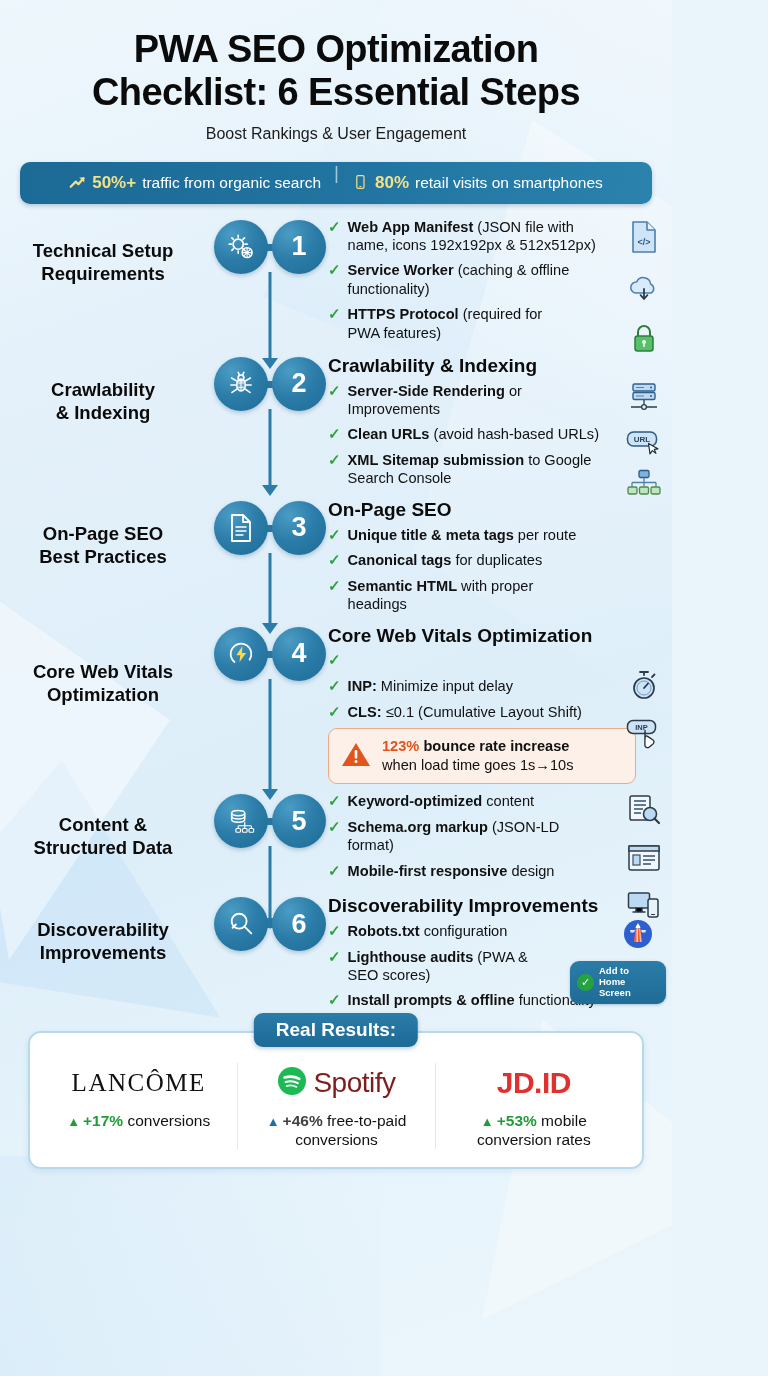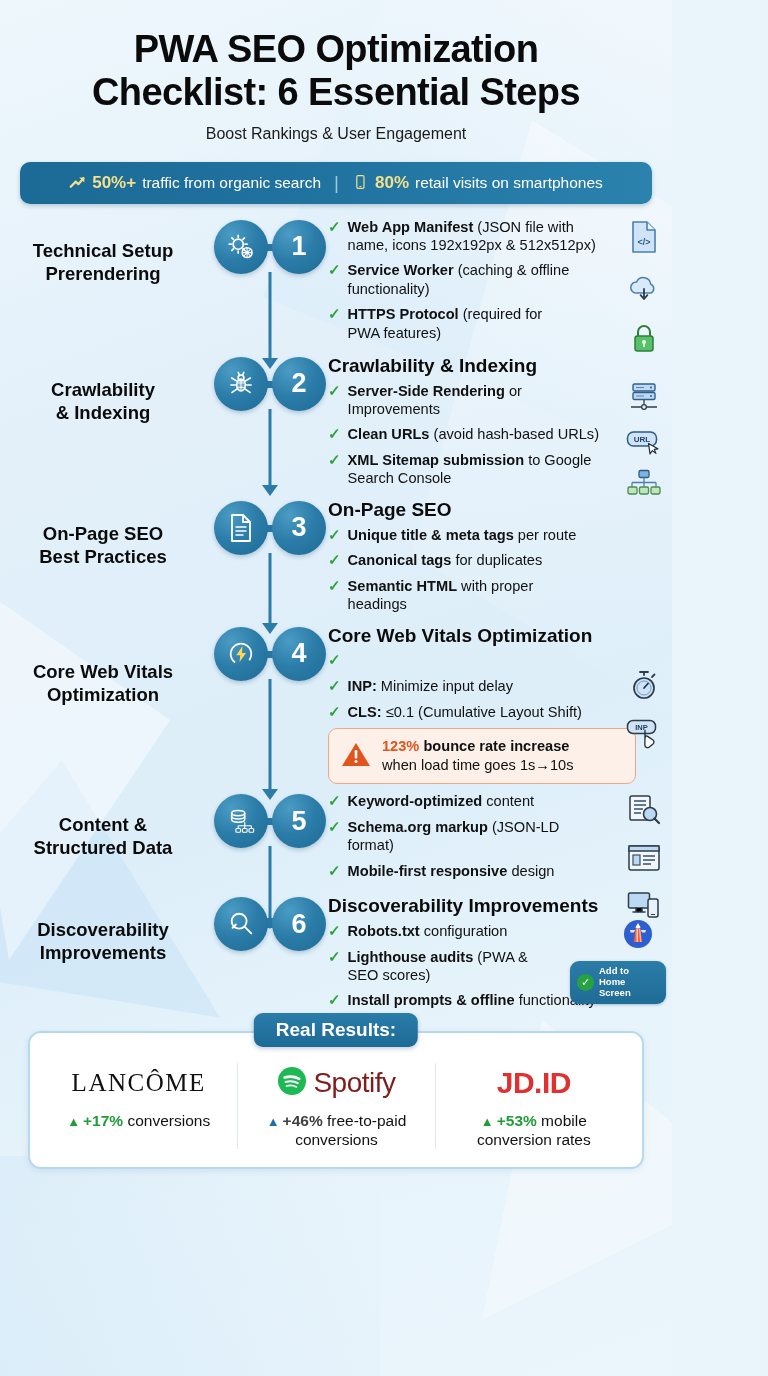--- a/index.html
+++ b/index.html
@@ -49,21 +49,21 @@
   .subtitle {
     margin-top: 10px; font-size: 16px; color: #1b1b1b; font-weight: 400;
   }
 
   
   .stat-banner {
     margin: 19px 20px 0;
     background: linear-gradient(95deg, #1c6a96 0%, #20729f 45%, #2a82ad 100%);
     border-radius: 10px;
     height: 42px;
-    display: flex; align-items: center; justify-content: center;
+    display: flex; justify-content: center;
     color: #ffffff;
     font-size: 15.5px;
     box-shadow: 0 2px 4px rgba(20,70,105,.25);
   }
   .stat-item { display: flex; align-items: center; gap: 6px; white-space: nowrap; }
   .stat-hl { color: #f2e08a; font-weight: 700; font-size: 17px; }
   .stat-sep { color: #9fc8de; margin: 0 13px; font-size: 19px; font-weight: 300; }
   .sb-icon { display: inline-block; width: 17px; height: 17px; }
 
   
@@ -235,21 +235,21 @@
         <span class="stat-hl">80%</span>
         <span>retail visits on smartphones</span>
       </div>
     </div>
 
     <div class="steps">
 
       <div class="step" style="margin-top:14px;">
         <div class="step-left" style="padding-top:22px;">
           <div>Technical Setup</div>
-          <div>Prerendering</div>
+          <div>Requirements</div>
         </div>
         <div class="node-col">
           <div class="node">
             <div class="connector"></div>
             <div class="bubble ic">
               <svg width="30" height="30" viewBox="0 0 32 32" fill="none" stroke="#fff" stroke-width="1.8">
                 <circle cx="13" cy="13" r="5.4"></circle>
                 <path d="M13 3.5v2.2M13 20.3v2.2M3.5 13h2.2M20.3 13h2.2M6.3 6.3l1.6 1.6M18.1 18.1l1.6 1.6M19.7 6.3l-1.6 1.6M7.9 18.1l-1.6 1.6" stroke-linecap="round"></path>
                 <circle cx="22.5" cy="22" r="5.2"></circle>
                 <path d="M17.3 22h10.4M22.5 16.8v10.4M18.8 18.3l7.4 7.4M26.2 18.3l-7.4 7.4" stroke-width="1.2"></path>

